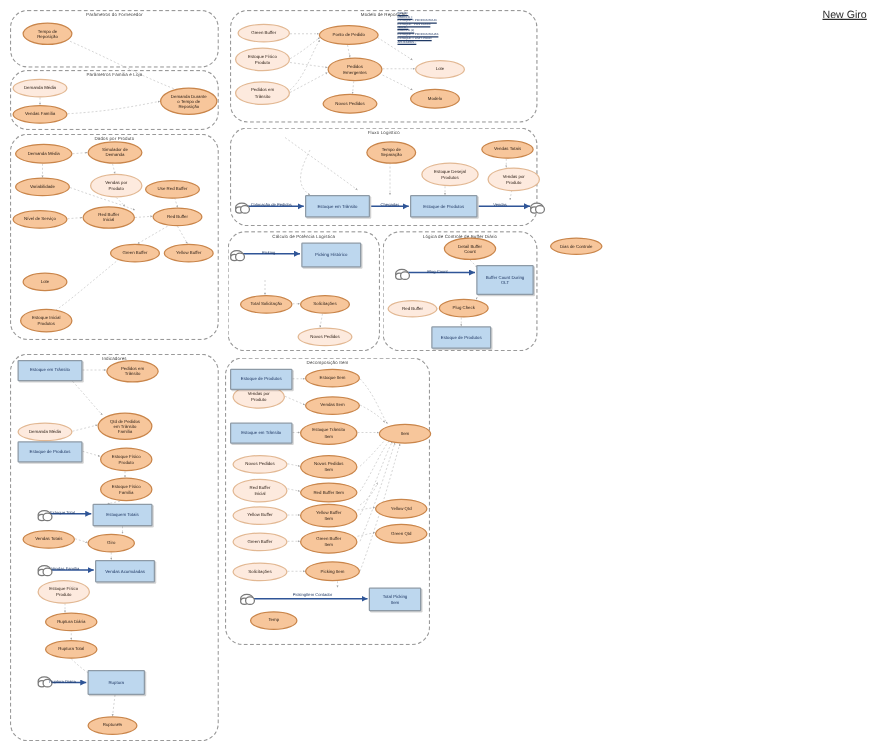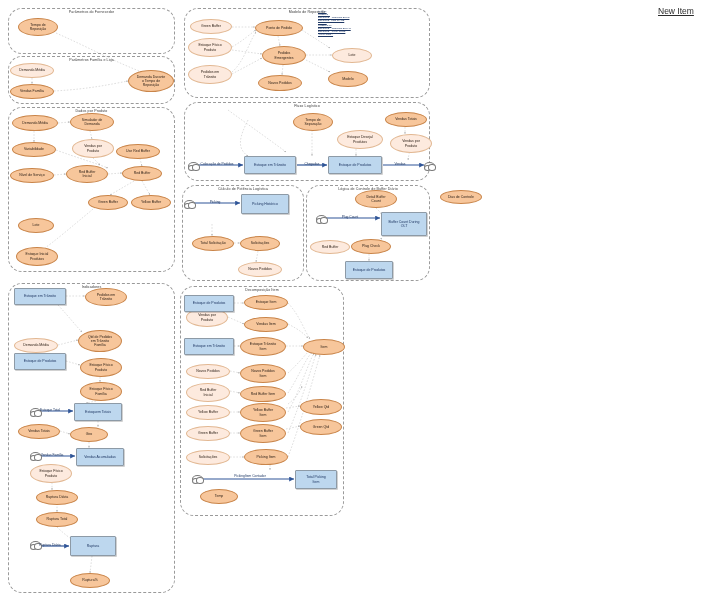--- a/index.html
+++ b/index.html
@@ -310,14 +310,14 @@
   <div class="blob" style="left:318px;top:10px;">PARÂM:
 MODELO =
 ESTOQUE = PEDIDOS BRUO
 ESTOQUE - POS CLASS
 NOVO...
 MODELO (2)
 ESTOQUE = PEDIDOS BRUAS
 ESTOQUE = LIMIT. PROD
 APLICADOS...</div>
 
-  <div class="newtext" style="left:658px;top:6px;">New Item</div>
+  <div class="newtext" style="left:658px;top:6px;">New Giro</div>
 </div>
 
 </body></html>

